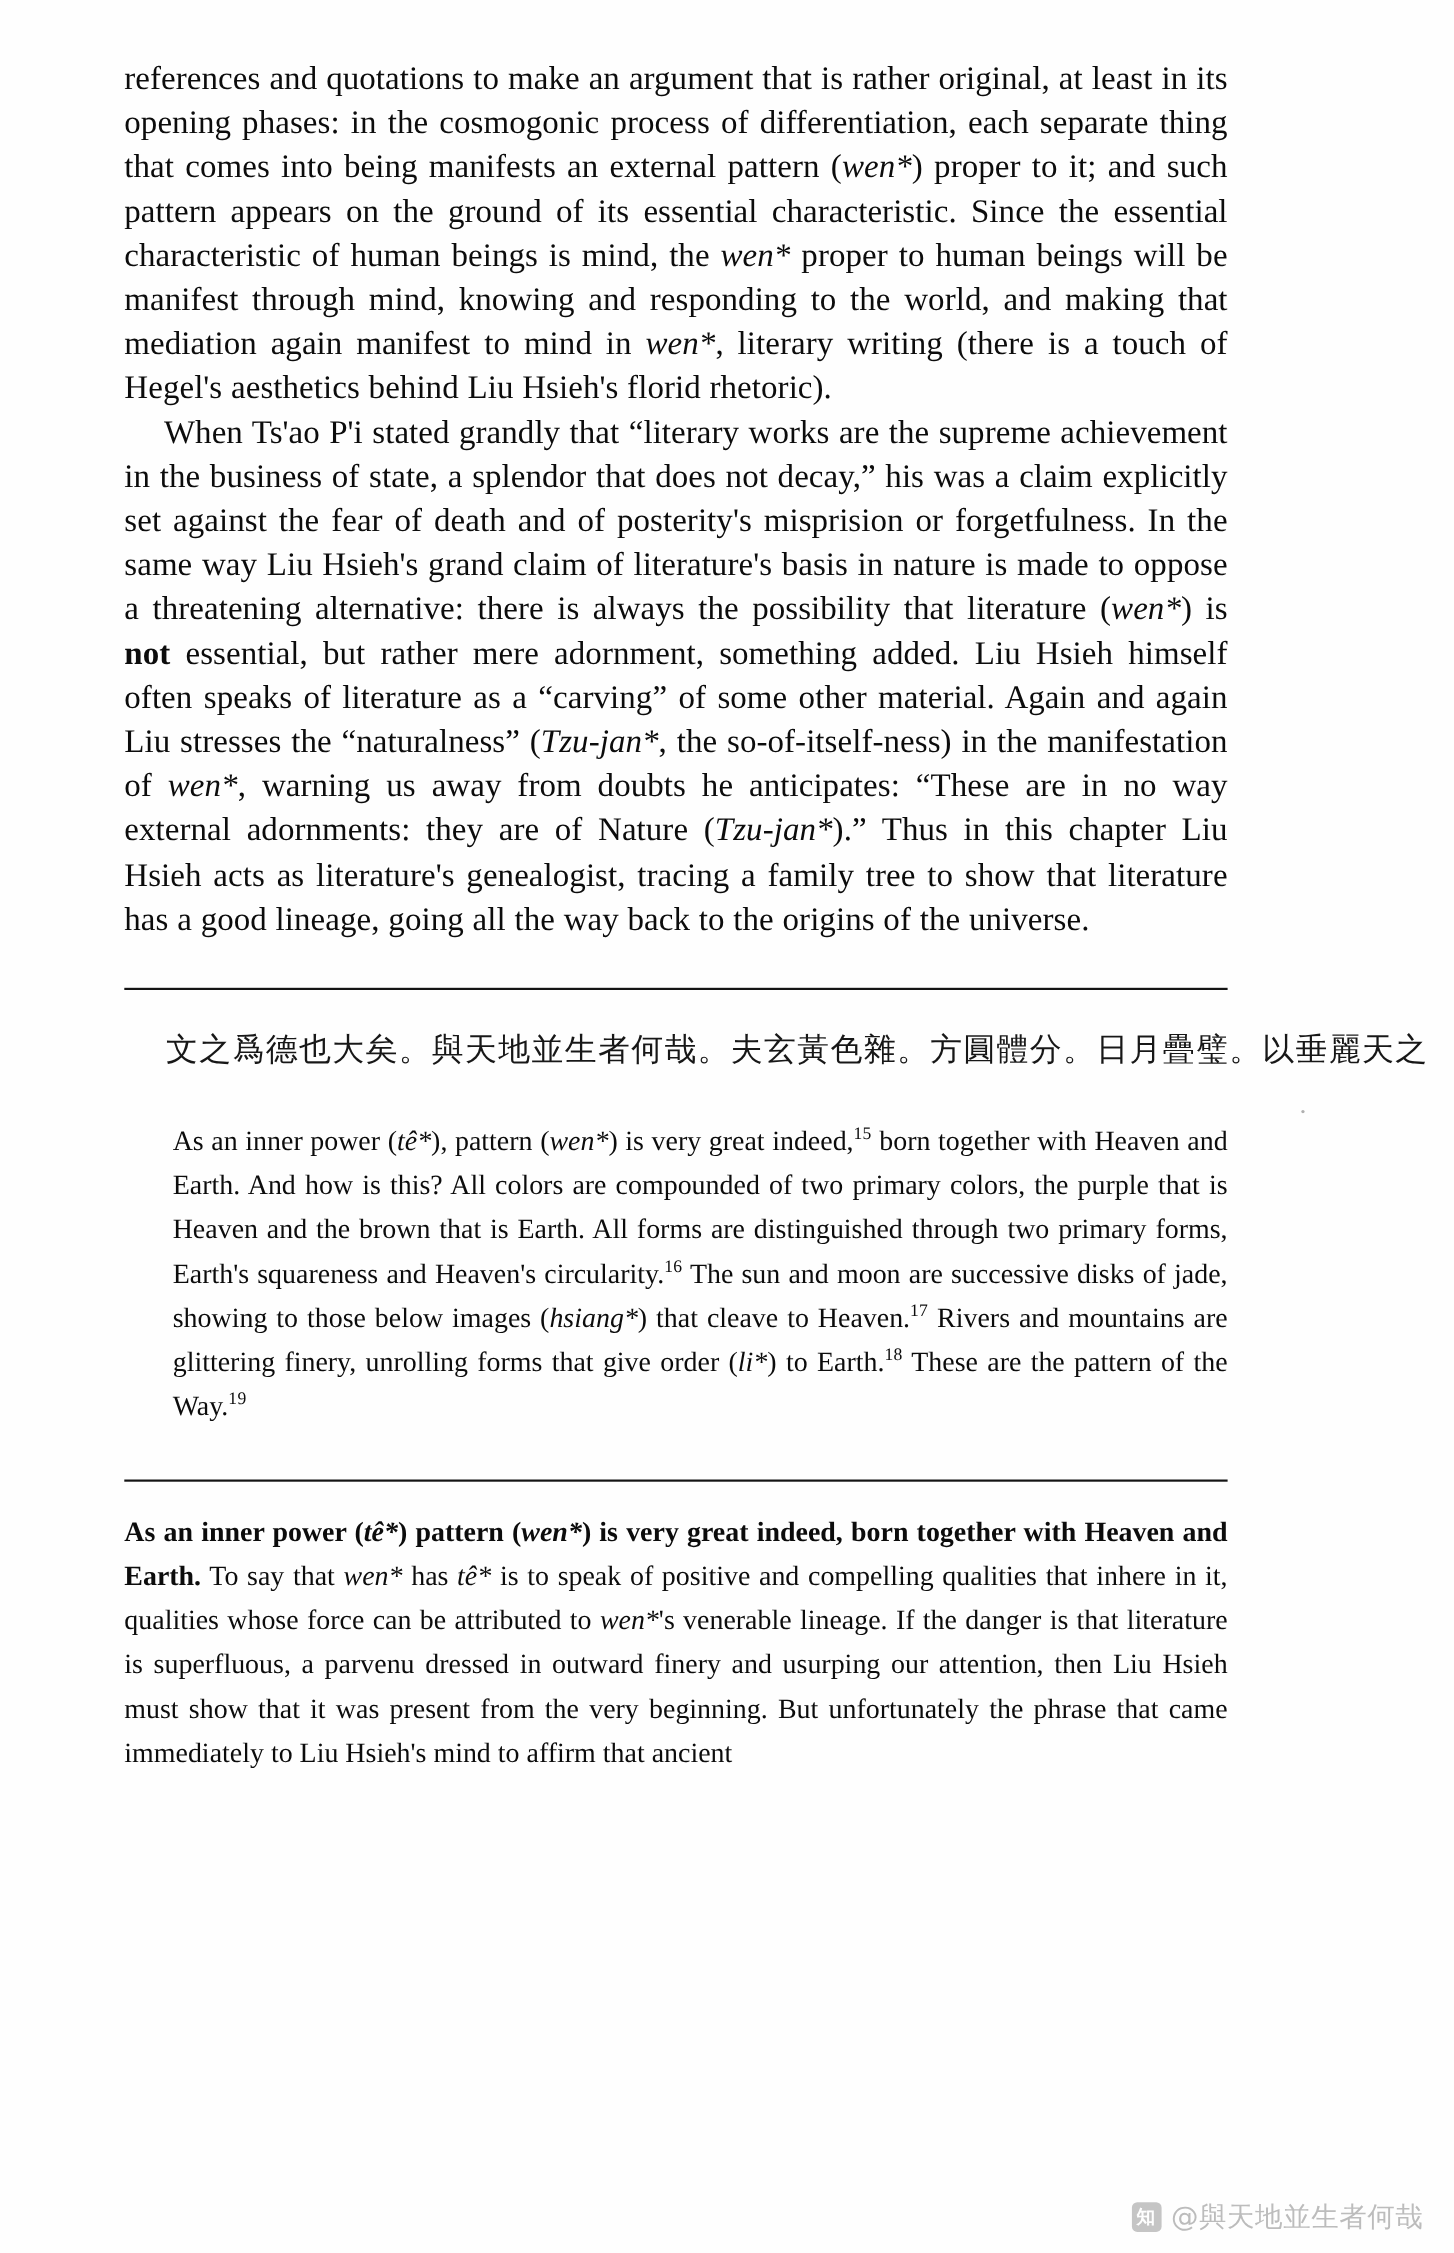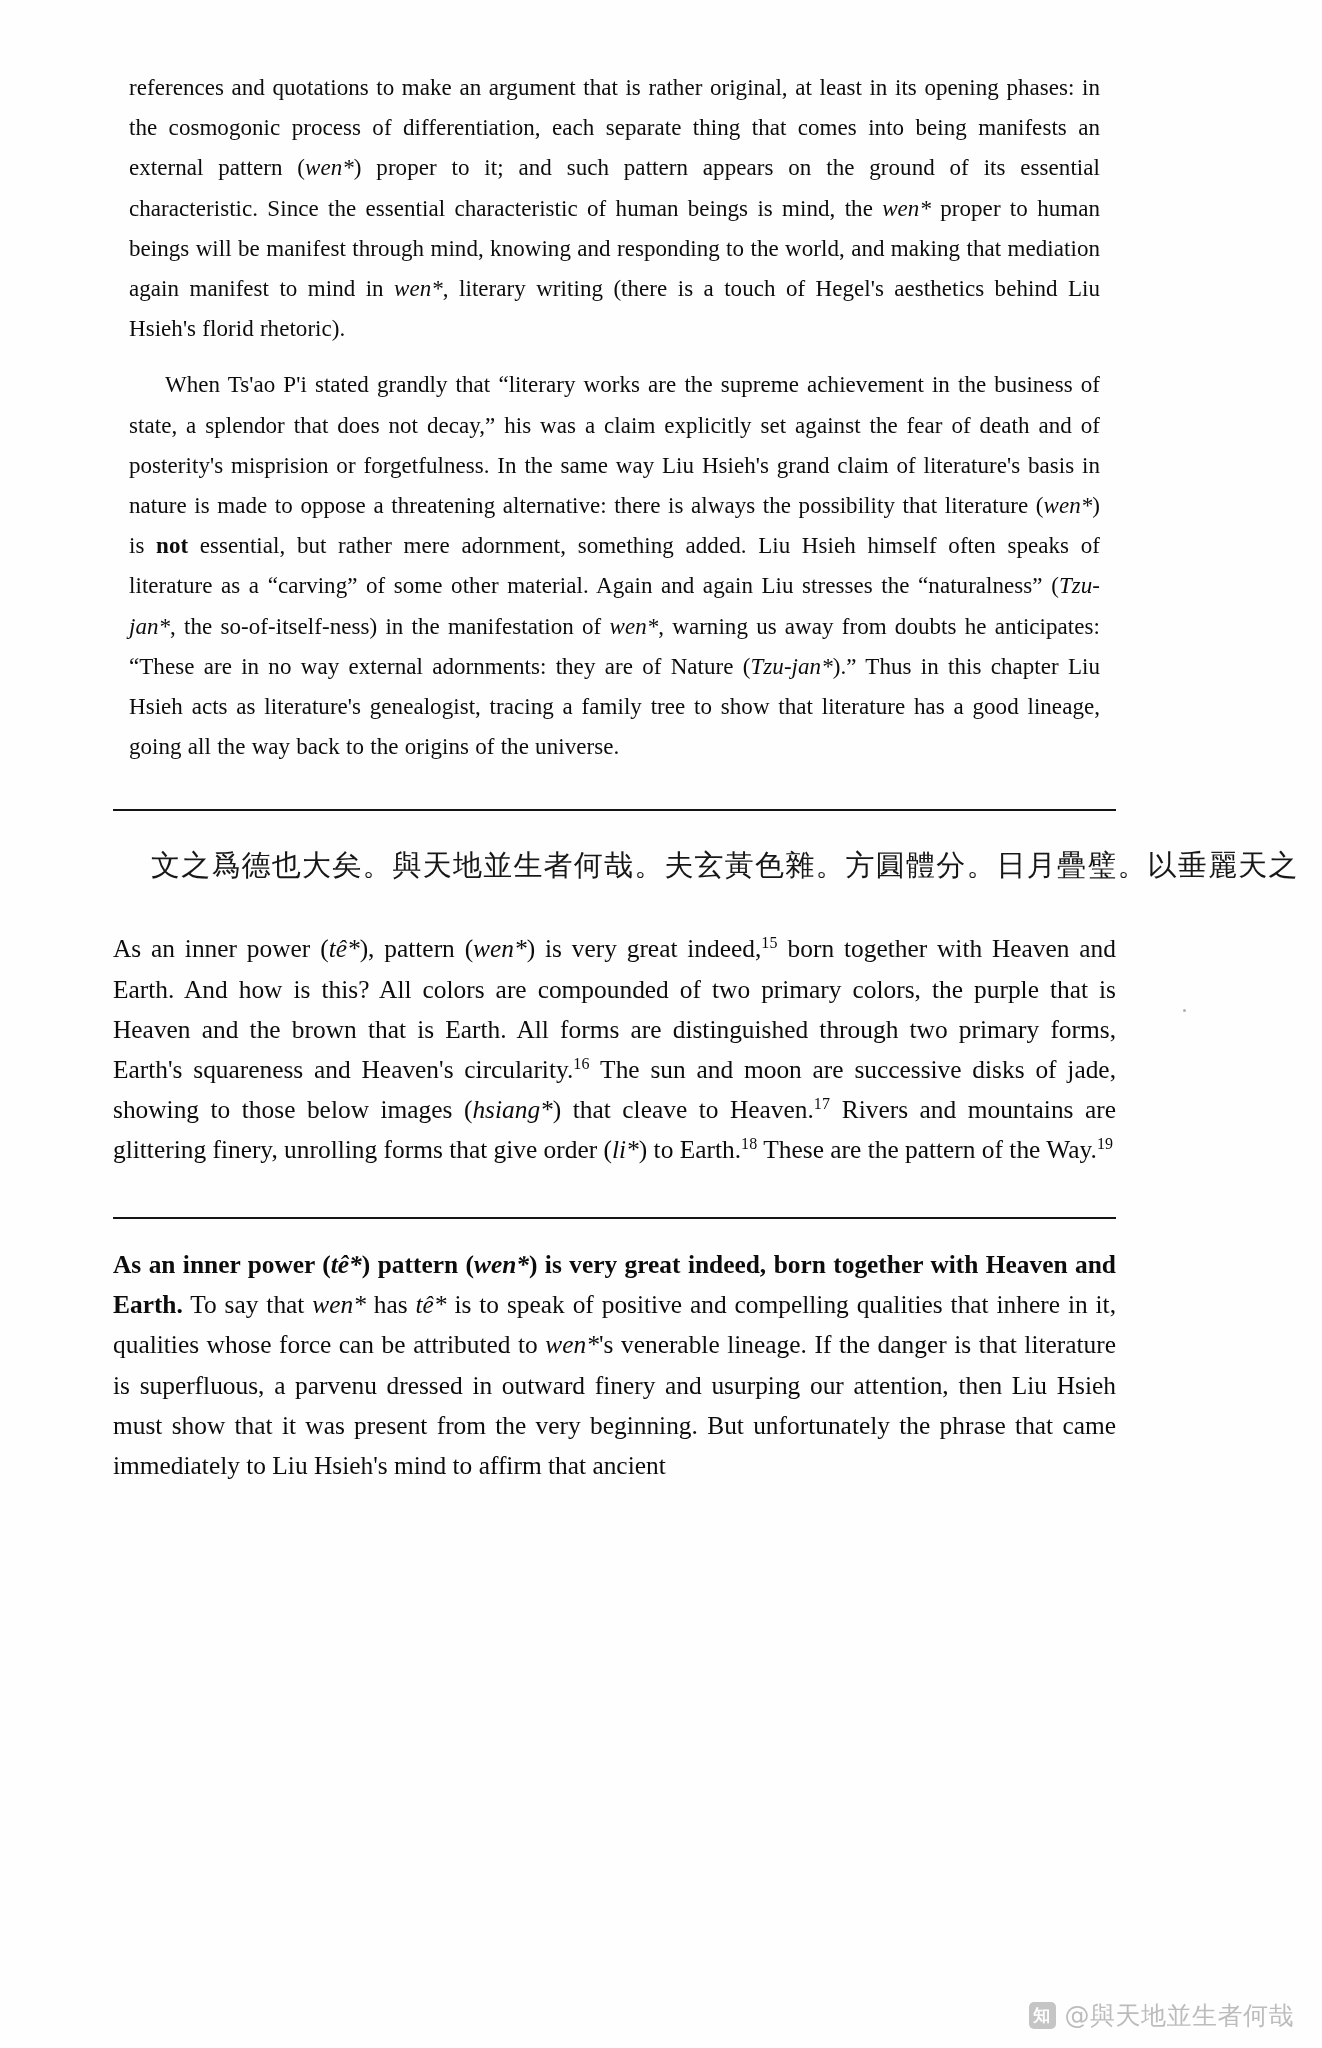--- a/index.html
+++ b/index.html
@@ -26,25 +26,25 @@
 
   .content {
     position: absolute;
     left: 113px;
     top: 52px;
     width: 1003px;
   }
 
   
   .para {
-    font-size: 23px;
+    font-size: 30px;
     line-height: 40.2px;
     text-align: justify;
     text-justify: inter-word;
-    margin: 16px;
+    margin: 0;
     letter-spacing: 0.05px;
     word-spacing: 0.4px;
   }
   .para.indent { text-indent: 36px; }
   .para + .para { margin-top: 0; }
 
   i, .it { font-style: italic; }
   b, .bd { font-weight: bold; }
 
   sup.fn {
@@ -77,20 +77,21 @@
     margin-left: 38px;
   }
   .chinese .ln { display: block; white-space: nowrap; }
 
   
   .translation {
     margin-top: 40px;
     font-size: 25.4px;
     line-height: 40.2px;
     text-align: justify;
+    margin-left: 44px;
   }
 
   
   .commentary {
     font-size: 25.4px;
     line-height: 40.2px;
     text-align: justify;
   }
 
   

